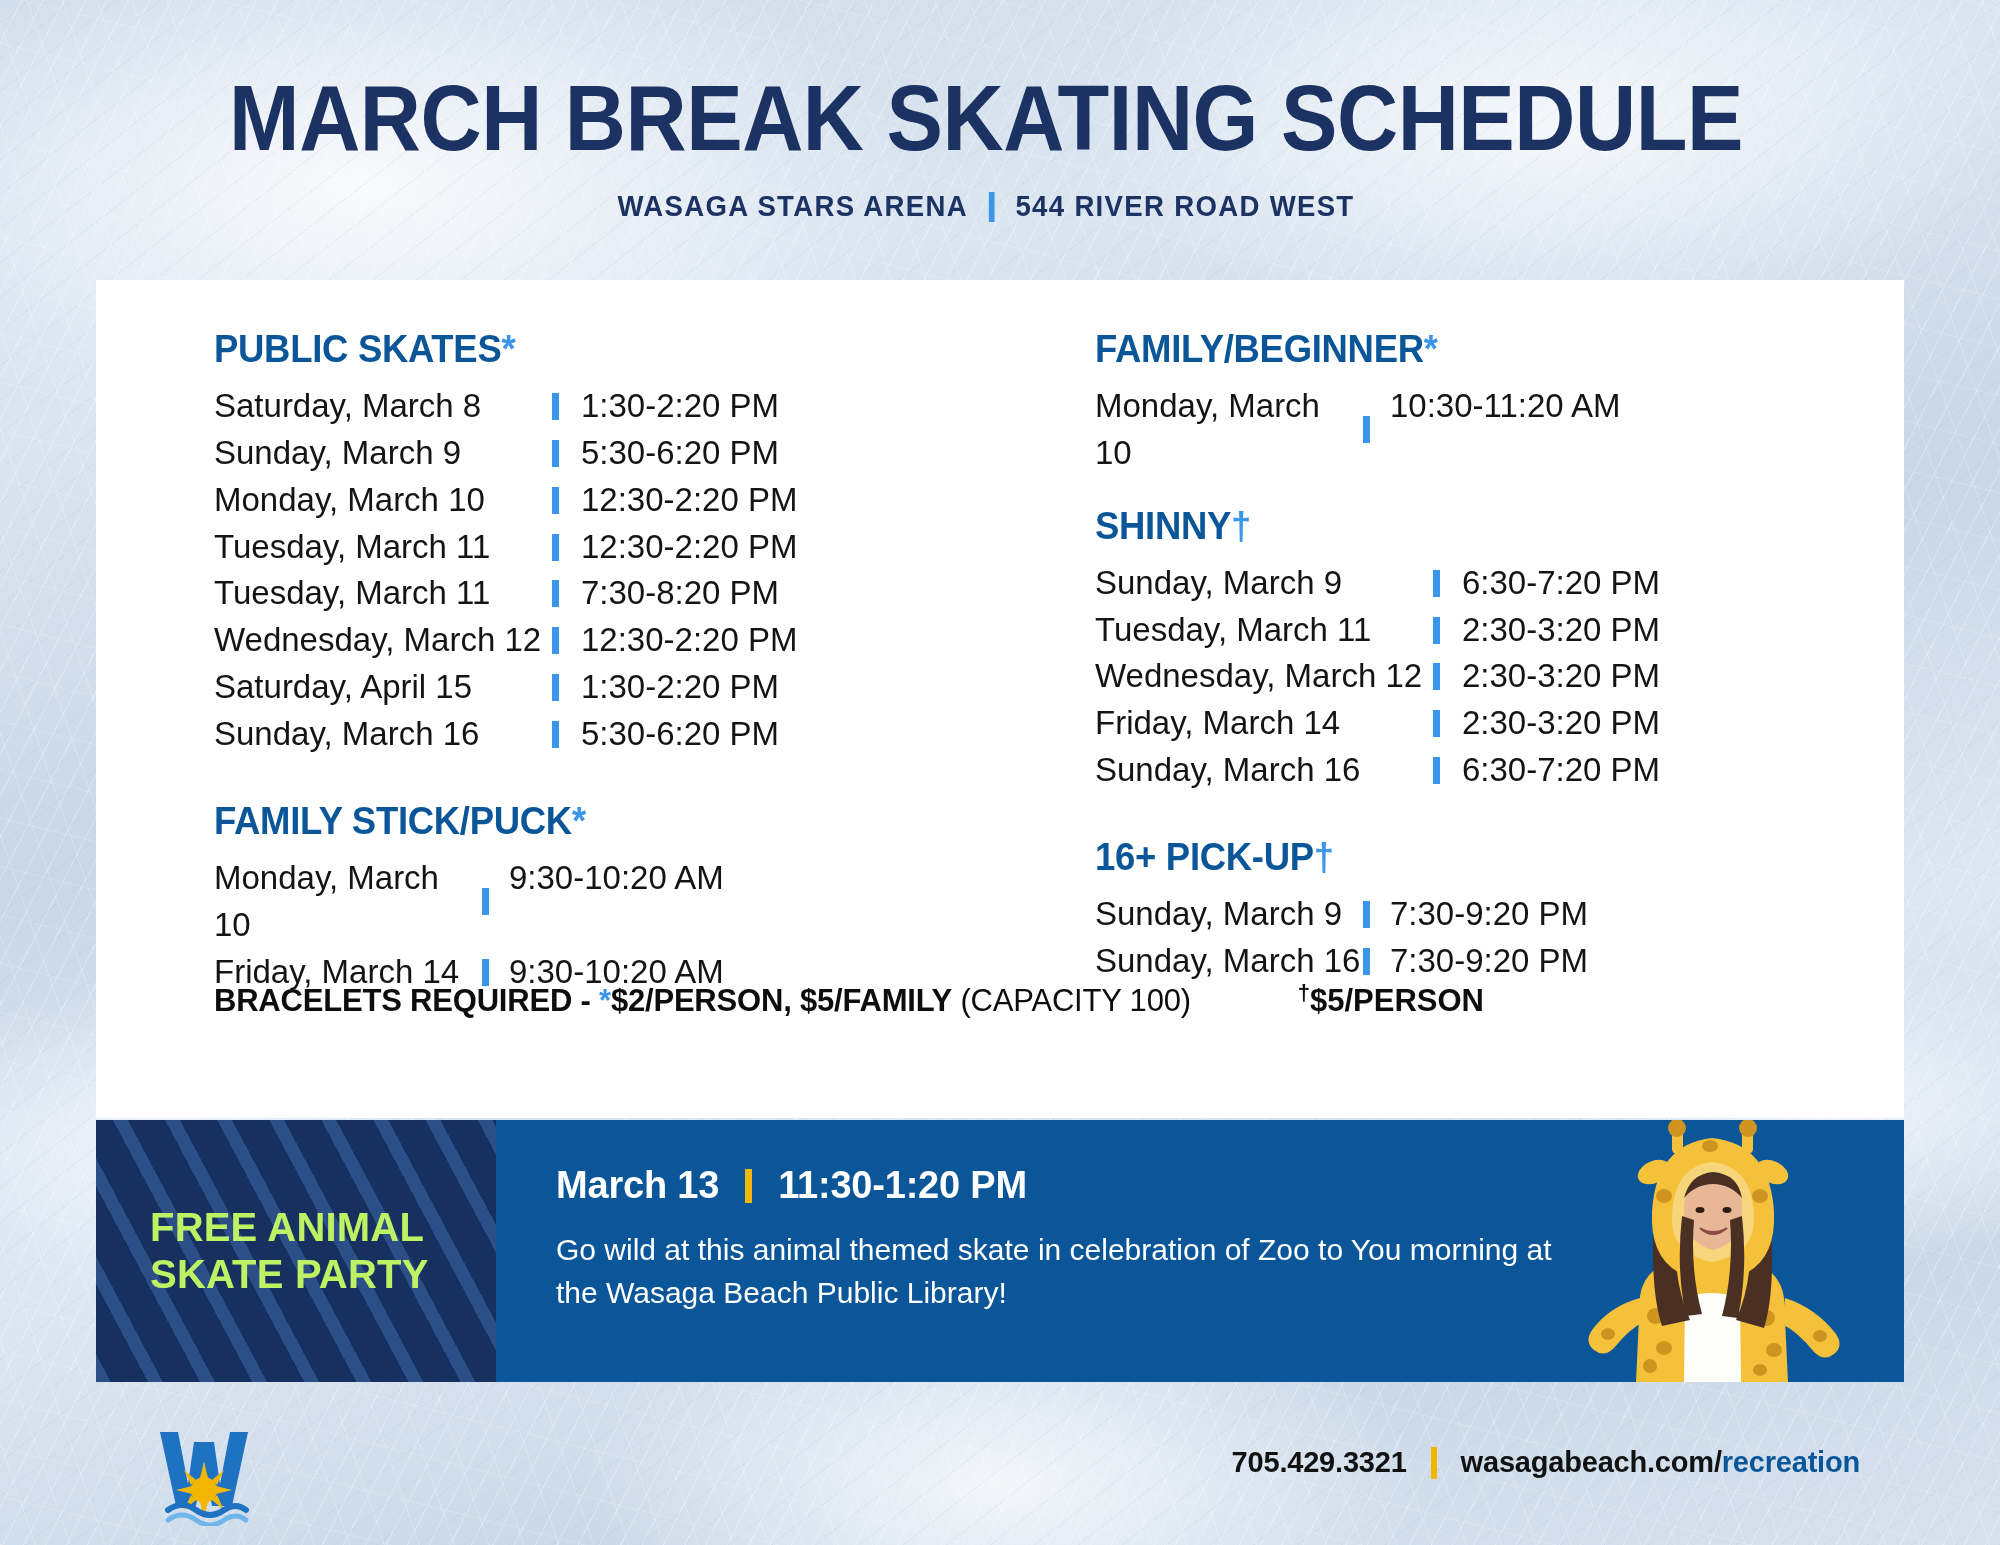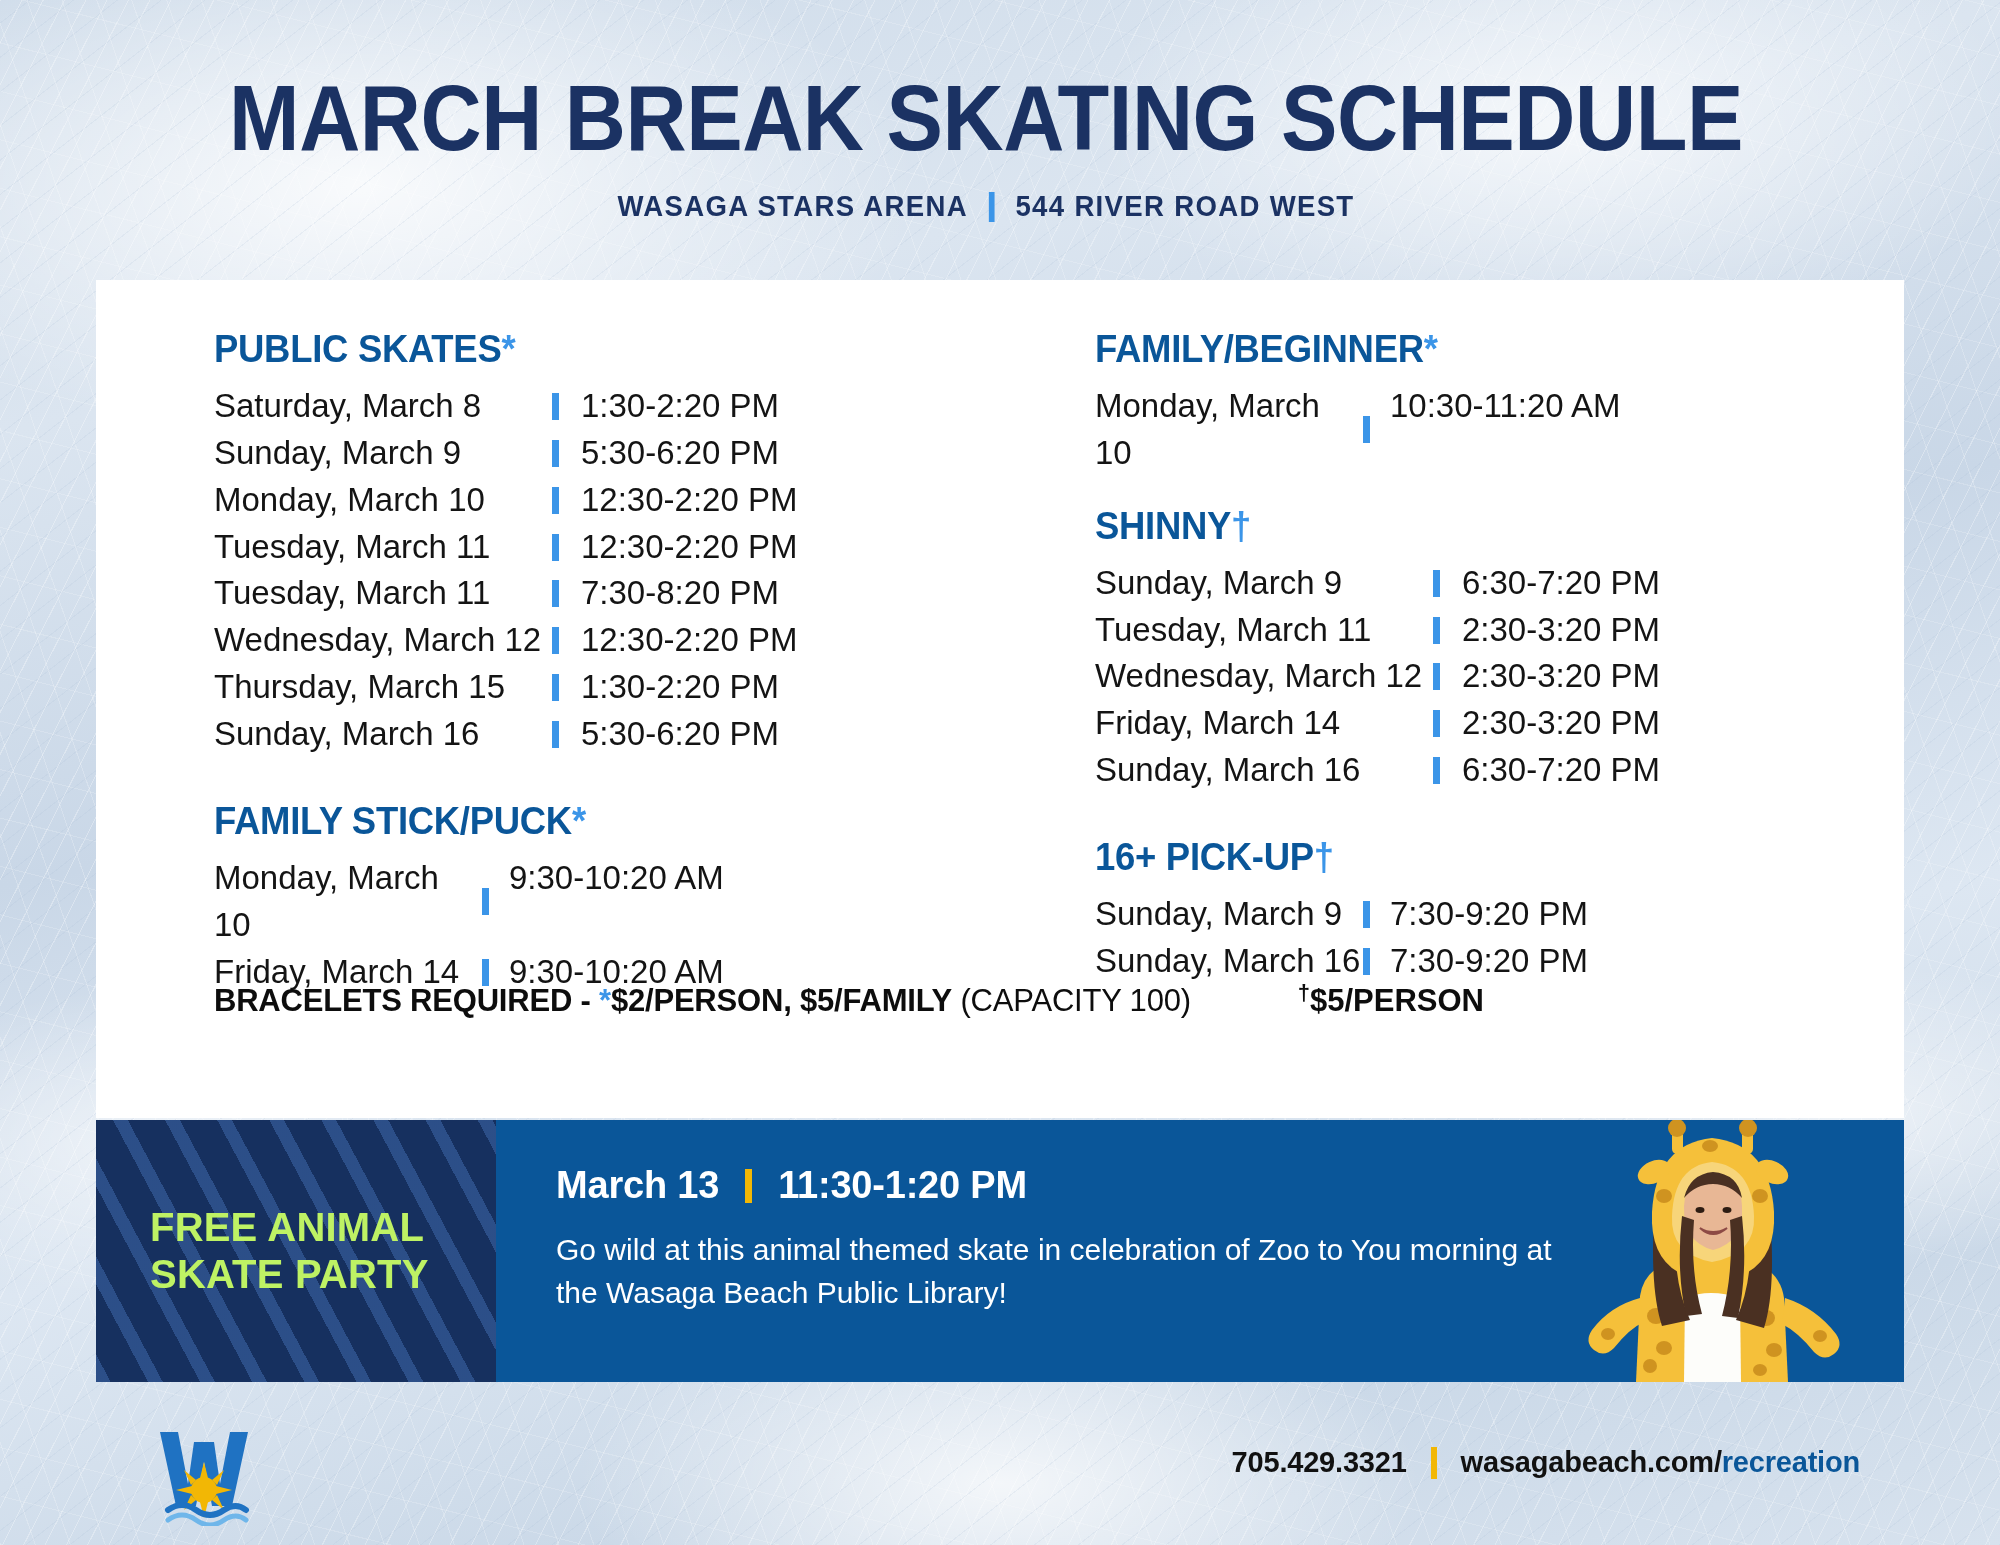--- a/index.html
+++ b/index.html
@@ -200,21 +200,21 @@
             <span class="date">Tuesday, March 11</span>
             <span class="bar"></span>
             <span class="time">7:30-8:20 PM</span>
           </div>
           <div class="row">
             <span class="date">Wednesday, March 12</span>
             <span class="bar"></span>
             <span class="time">12:30-2:20 PM</span>
           </div>
           <div class="row">
-            <span class="date">Thursday, March 15</span>
+            <span class="date">Saturday, April 15</span>
             <span class="bar"></span>
             <span class="time">1:30-2:20 PM</span>
           </div>
           <div class="row">
             <span class="date">Sunday, March 16</span>
             <span class="bar"></span>
             <span class="time">5:30-6:20 PM</span>
           </div>
         </div>
 

